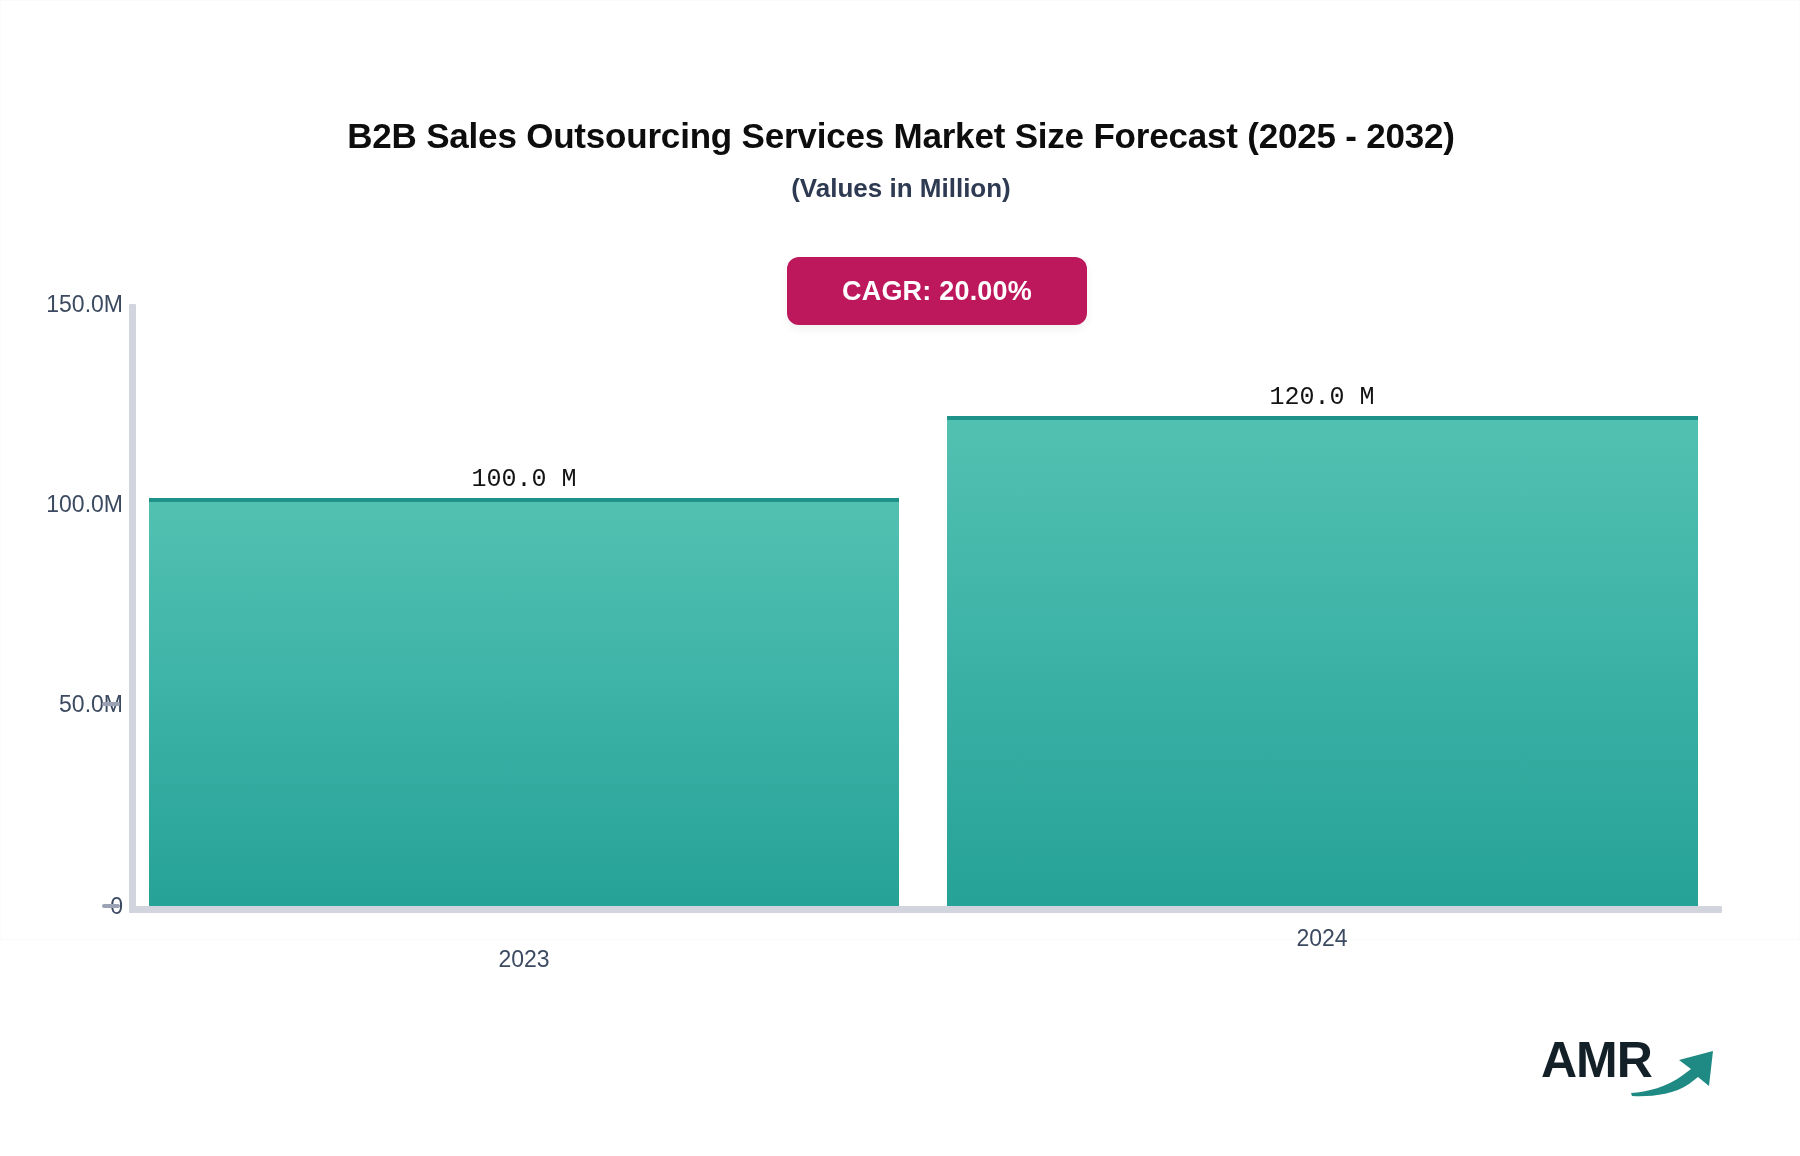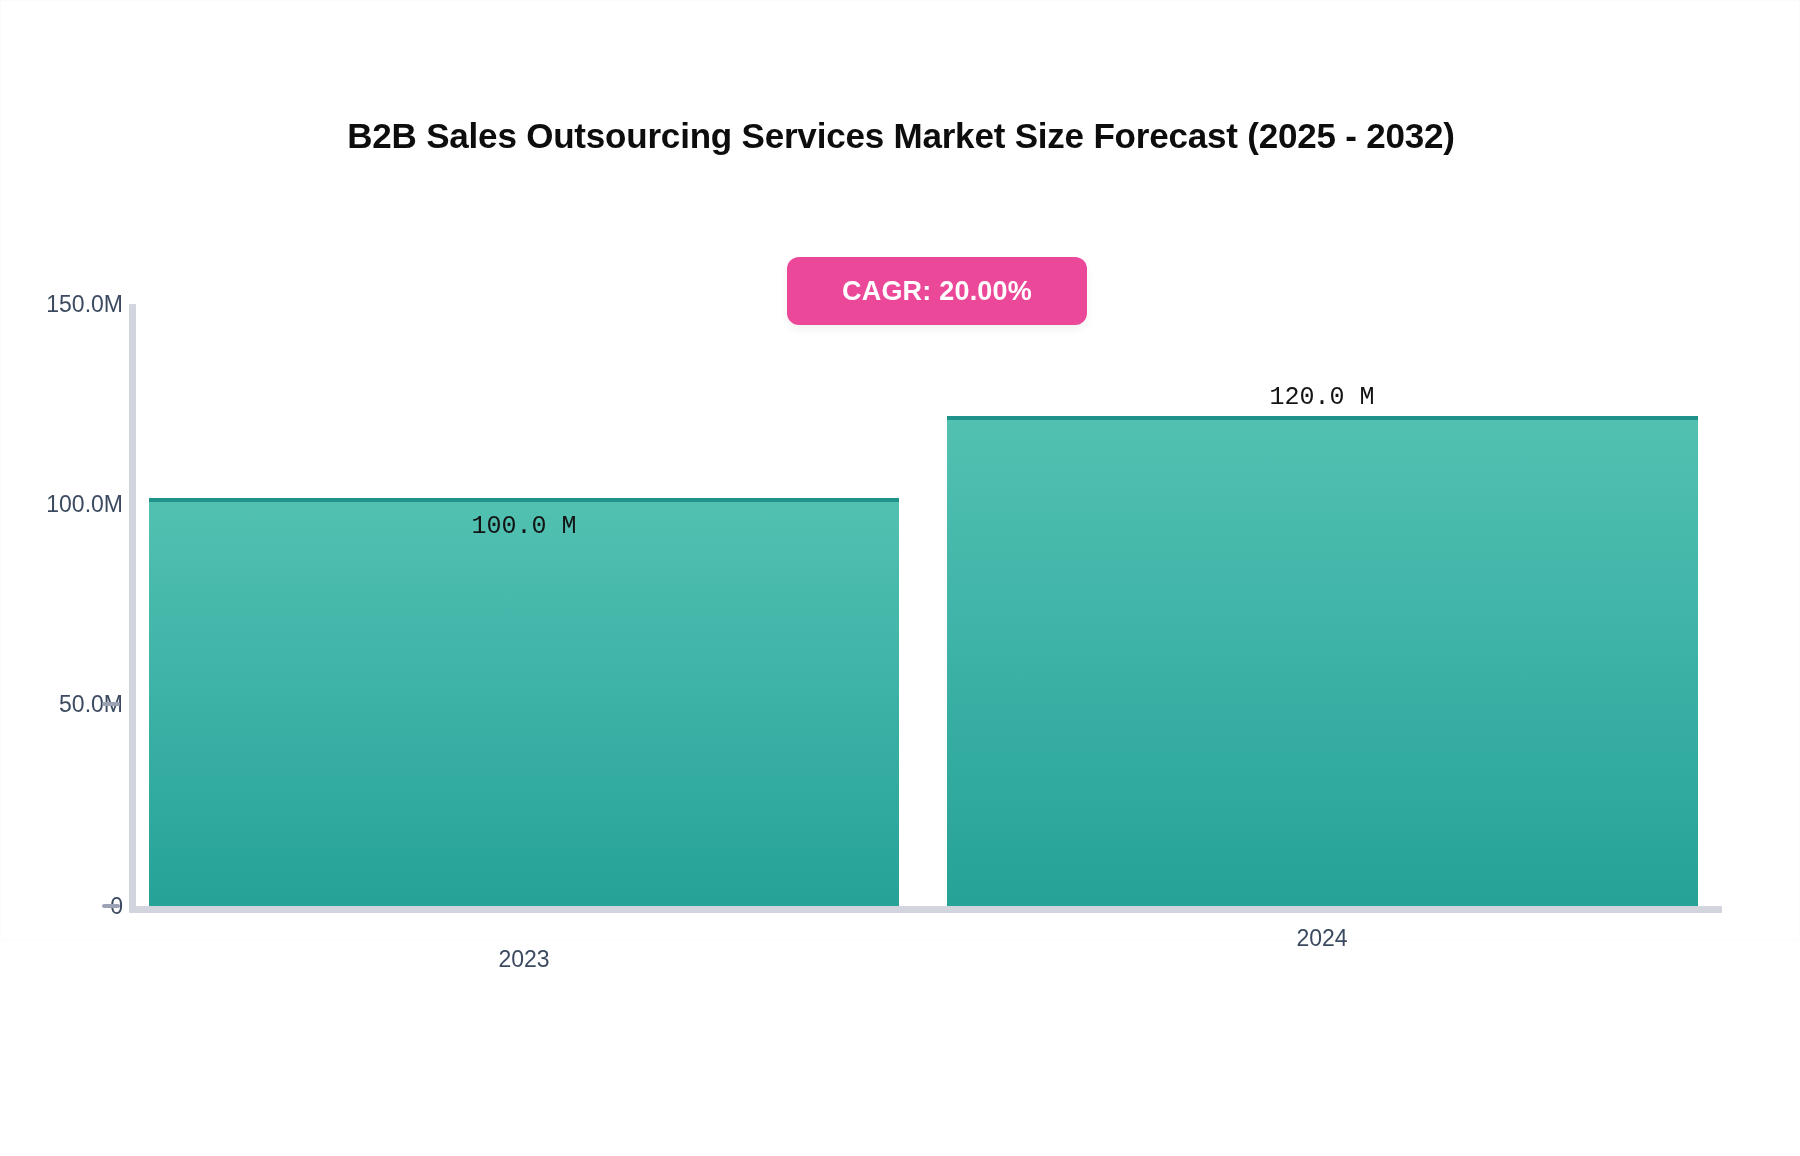--- a/index.html
+++ b/index.html
@@ -48,21 +48,21 @@
     white-space: nowrap;
   }
 
   
   #cagr-badge {
     position: absolute;
     left: 786px;
     top: 256px;
     width: 300px;
     height: 68px;
-    background: #ec4899;
+    background: #be185d;
     border-radius: 12px;
     display: flex;
     align-items: center;
     justify-content: center;
     box-shadow: 0 4px 10px rgba(0,0,0,0.06);
   }
   #cagr-badge .cagr-text {
     color: #ffffff;
     font-size: 27px;
     font-weight: bold;
@@ -172,44 +172,51 @@
     left: 88px;
     top: 14px;
   }
 </style>
 </head>
 <body>
 
 <div id="canvas">
 
   <div id="chart-title">B2B Sales Outsourcing Services Market Size Forecast (2025 - 2032)</div>
+  <div id="chart-subtitle">(Values in Million)</div>
 
   <div id="cagr-badge">
     <span class="cagr-text">CAGR: 20.00%</span>
   </div>
 
   <div id="plot-area">
     <div id="y-axis-line"></div>
     <div id="x-axis-line"></div>
     <div id="y-ticks">
         <div class="y-tick-label" style="top: 291px;">150.0M</div>
         <div class="y-tick-label" style="top: 491px;">100.0M</div>
         <div class="y-tick-label" style="top: 691px;">50.0M</div>
         <div class="y-tick-dash" style="top: 691px; left: 101px;"></div>
         <div class="y-tick-label" style="top: 893px;">0</div>
         <div class="y-tick-dash" style="top: 893px; left: 101px;"></div>
       </div>
     <div id="bars-layer">
         <div class="bar" style="left: 148px; top: 485px; width: 750px; height: 408px;"></div>
         <div class="bar-top-edge" style="left: 148px; top: 485px; width: 750px;"></div>
-        <div class="bar-value-label" style="left: 523px; top: 452px; margin-top: 47px;">100.0 M</div>
+        <div class="bar-value-label" style="left: 523px; top: 452px;">100.0 M</div>
         <div class="bar" style="left: 946px; top: 403px; width: 751px; height: 490px;"></div>
         <div class="bar-top-edge" style="left: 946px; top: 403px; width: 751px;"></div>
         <div class="bar-value-label" style="left: 1321px; top: 370px;">120.0 M</div>
       </div>
     <div id="x-ticks">
         <div class="x-tick-label" style="left: 523px; margin-top: 21px;">2023</div>
         <div class="x-tick-label" style="left: 1321px;">2024</div>
       </div>
   </div>
 
+  <div id="amr-logo">
+    <span class="amr-text">AMR</span>
+    <svg width="92" height="52" viewBox="0 0 92 52">
+      <path d="M2 48 C18 47 38 42 54 30 L62 24 L50 15 L84 6 L80 41 L69 32 L60 39 C44 50 20 52 3 51 Z" fill="#1f8a83"></path>
+    </svg>
+  </div>
 
 </div>
 
 </body></html>

